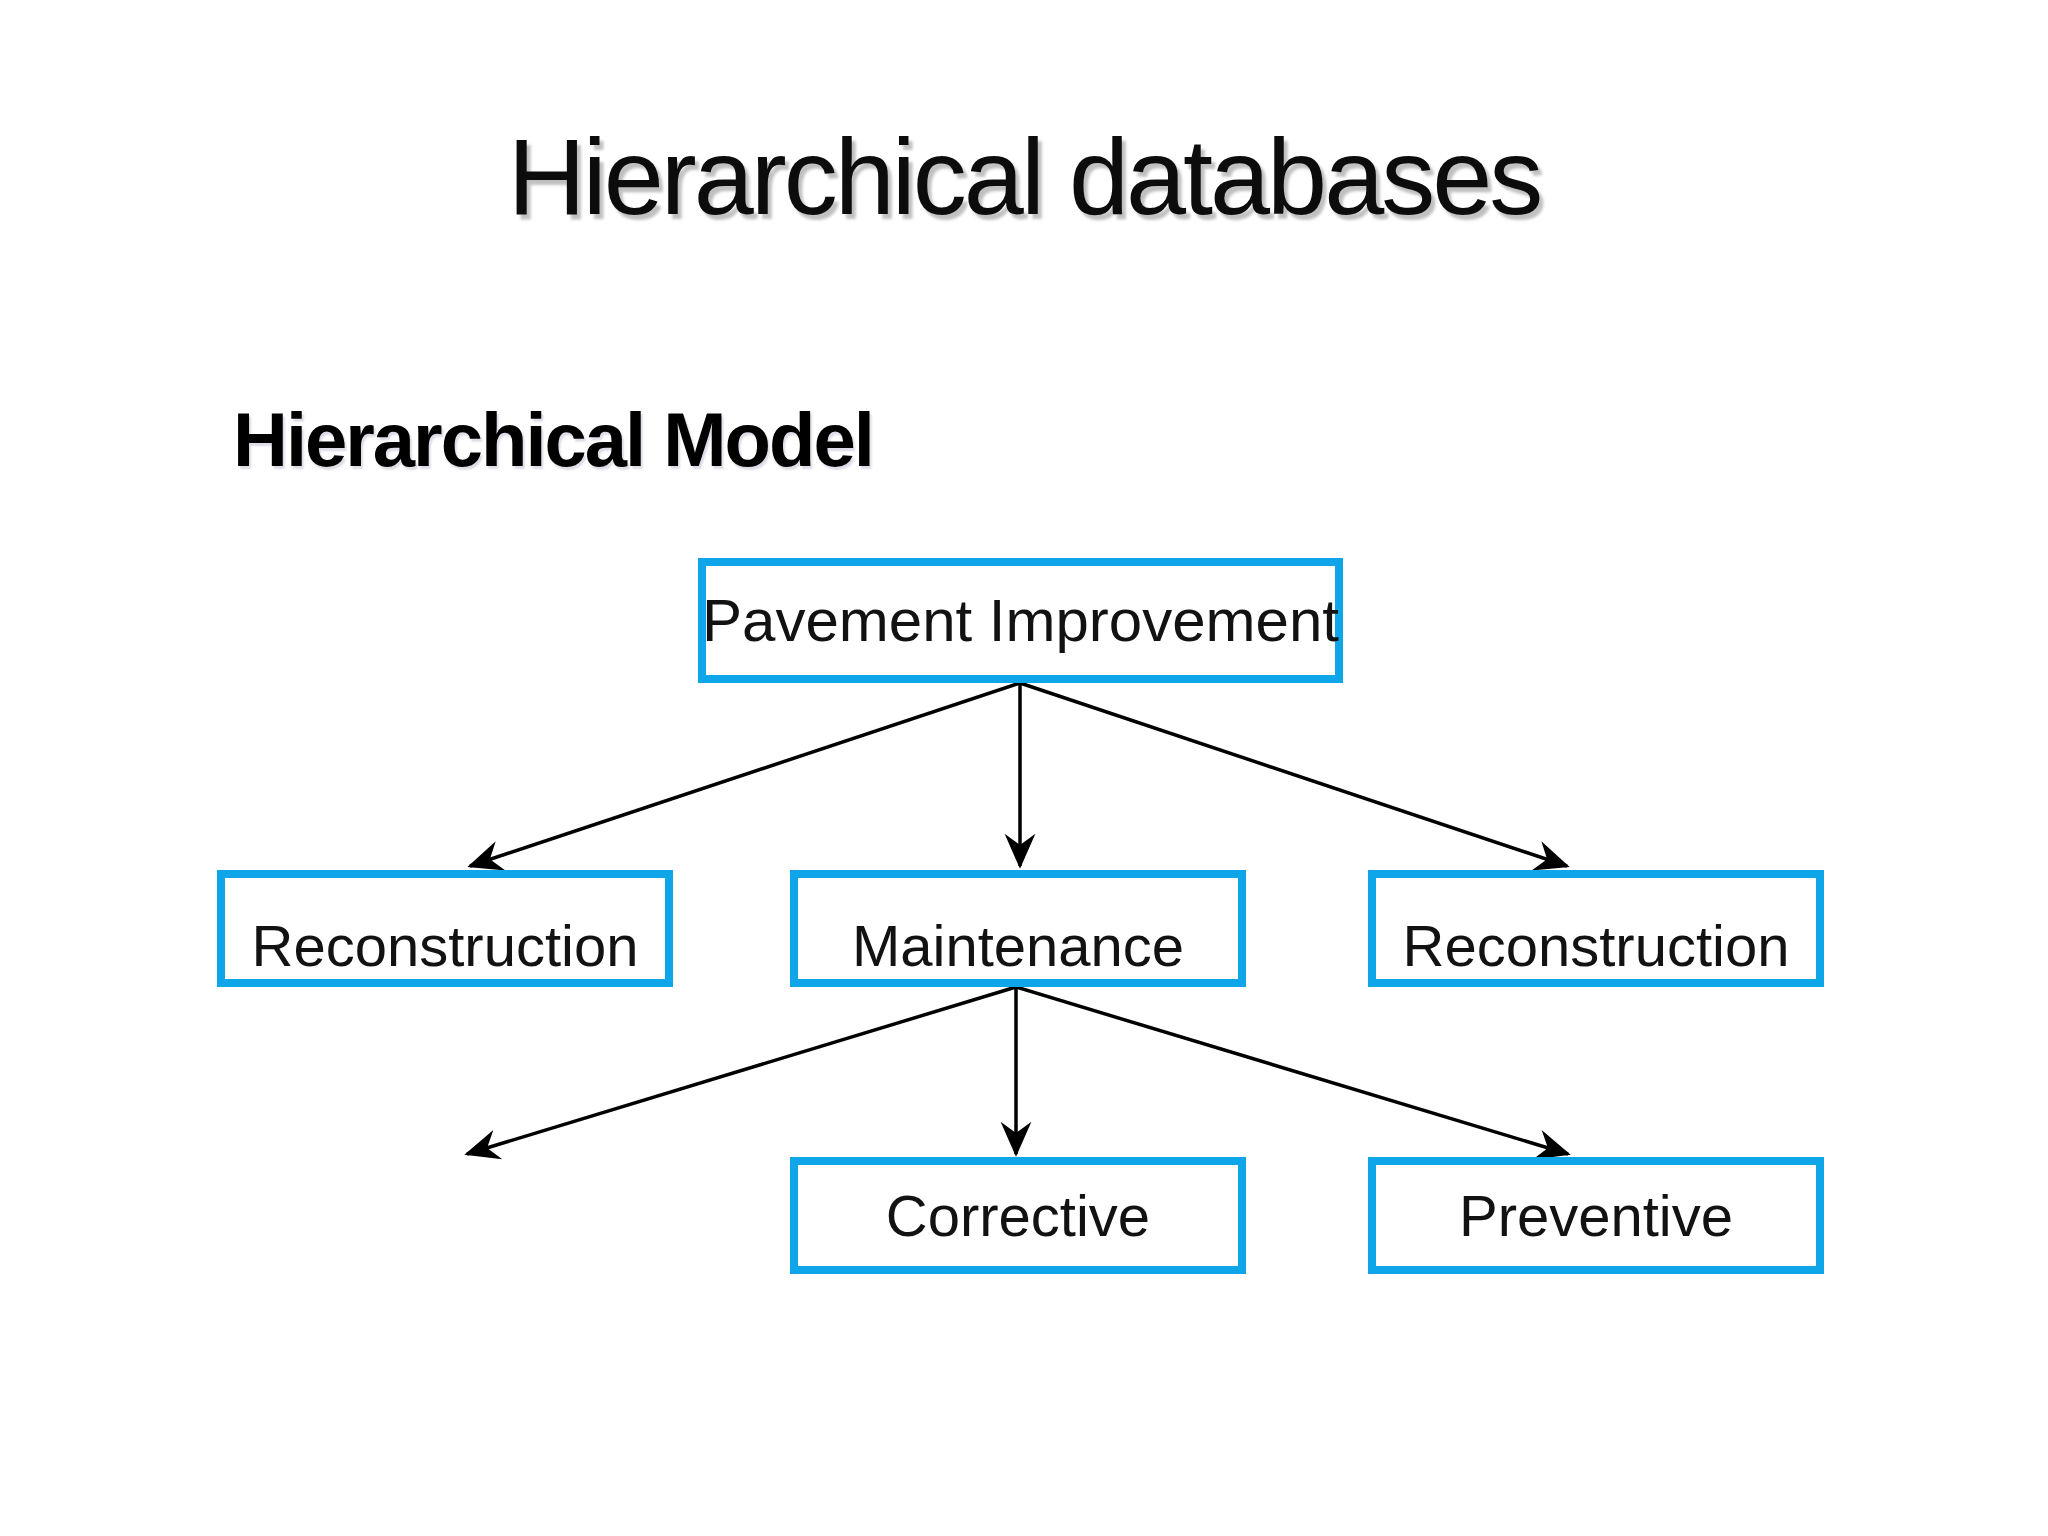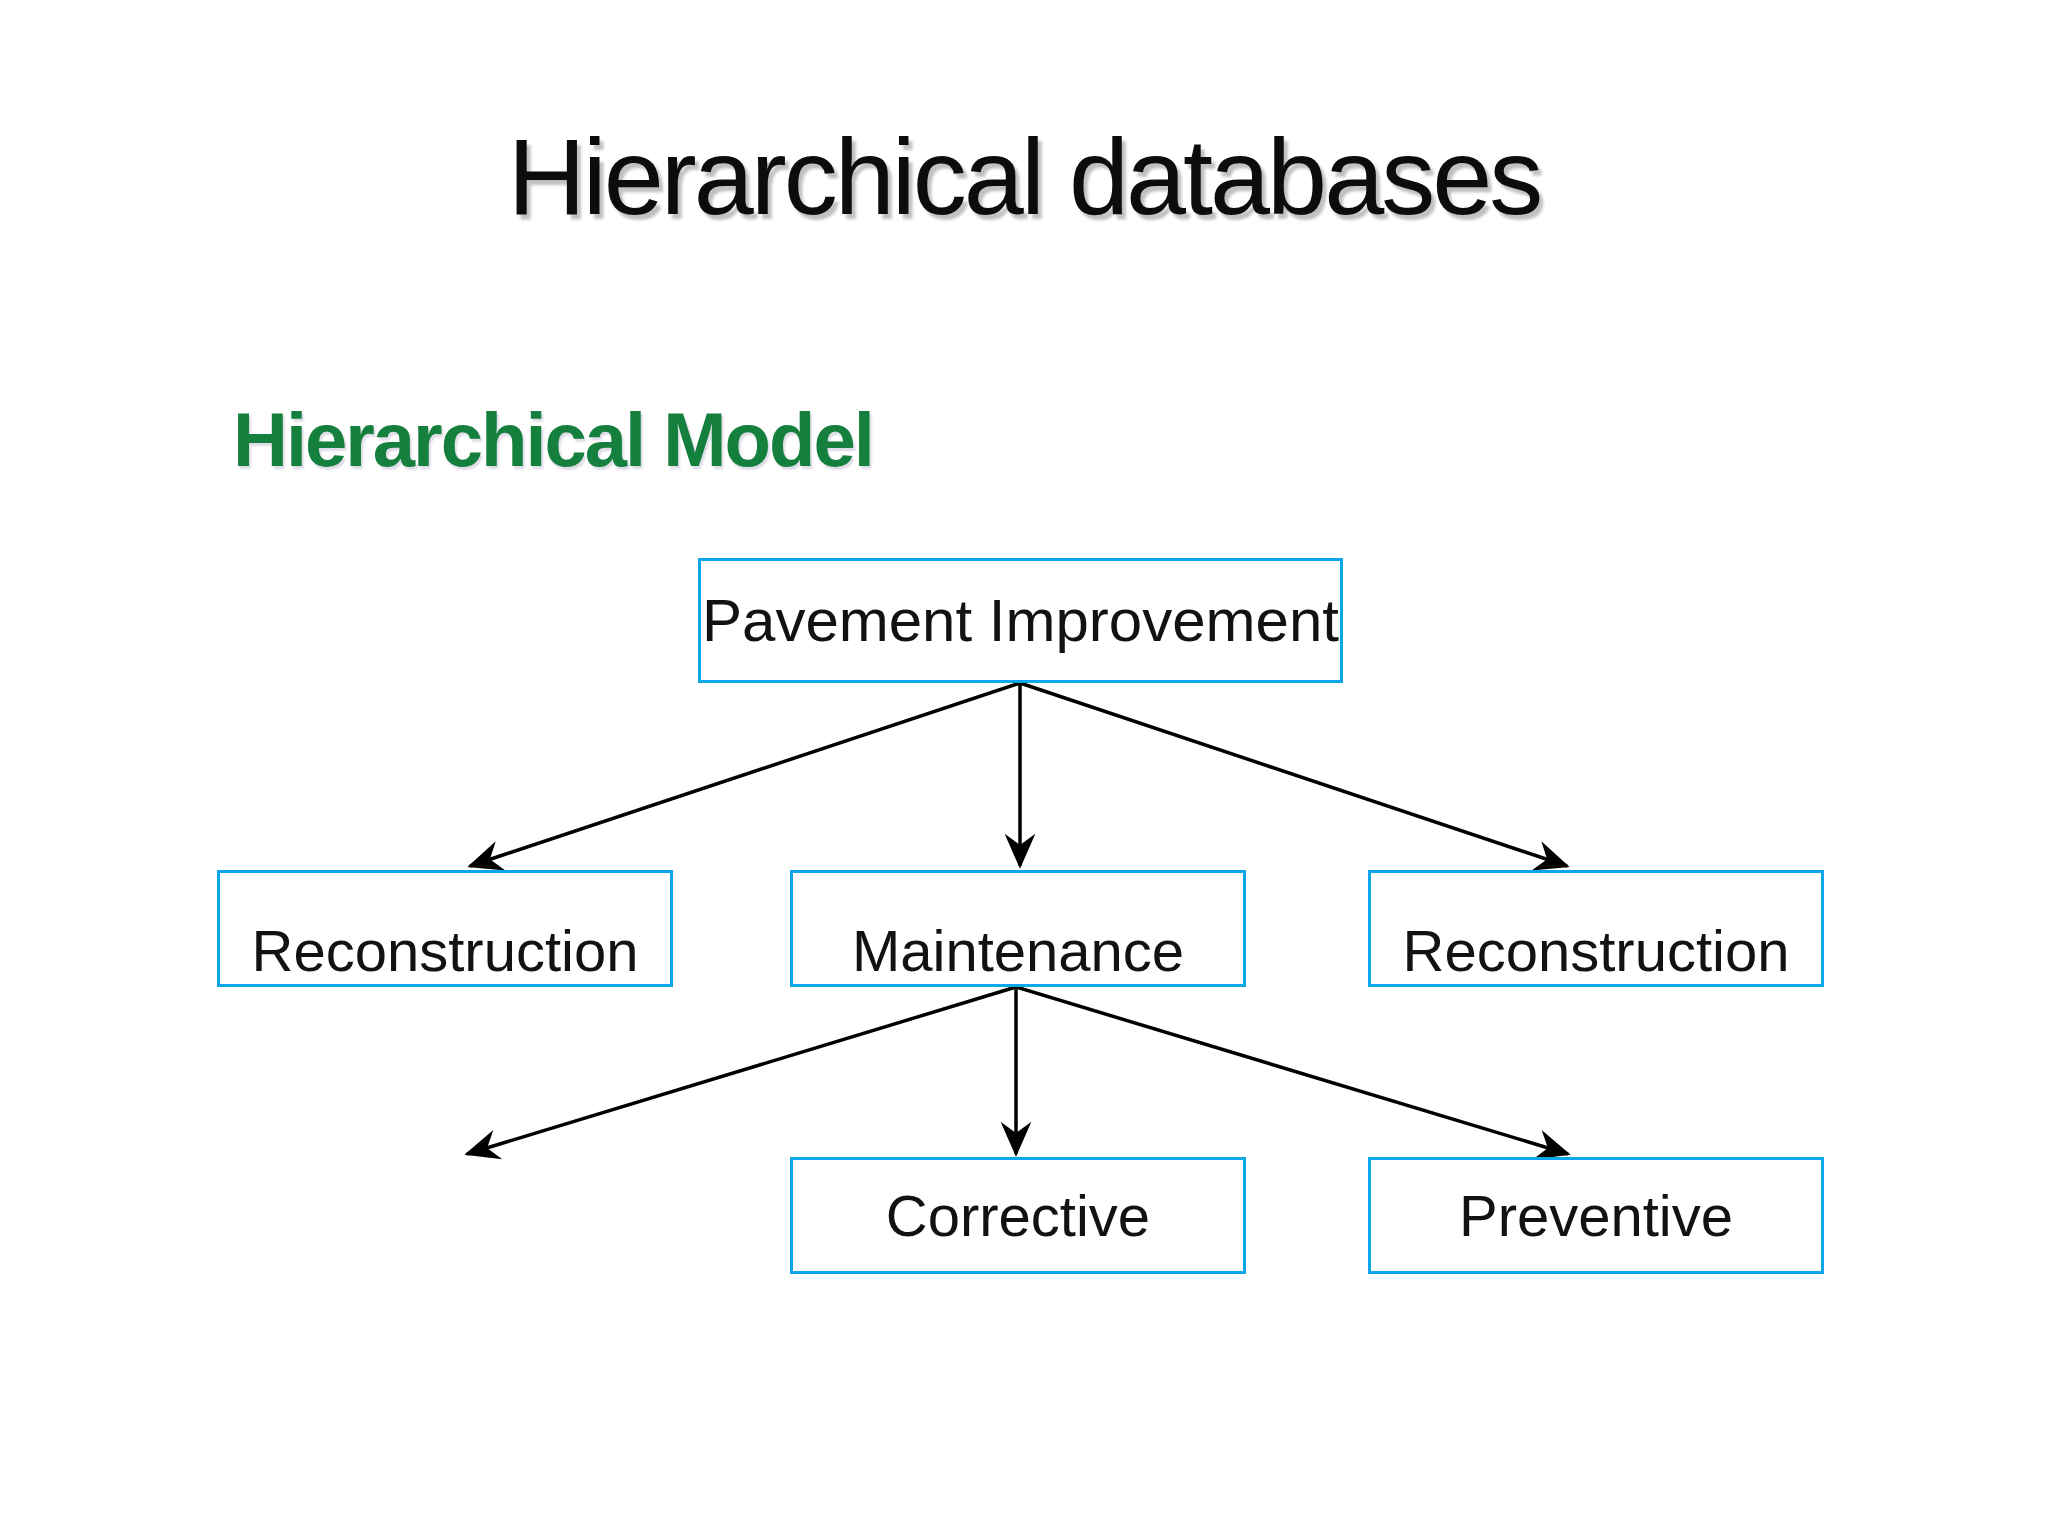--- a/index.html
+++ b/index.html
@@ -31,36 +31,36 @@
   }
   .section-title {
     position: absolute;
     top: 394px;
     left: 233px;
     margin: 0;
     font-size: 76px;
     font-weight: 700;
     letter-spacing: -2px;
     line-height: 1.2;
-    color: #15803d;
+    color: #000000;
     text-shadow: 2px 3px 2px rgba(120,115,160,0.25);
   }
   .edges-layer {
     position: absolute;
     left: 0;
     top: 0;
     width: 2048px;
     height: 1536px;
     z-index: 1;
   }
   .node {
     position: absolute;
     box-sizing: border-box;
     background: #ffffff;
-    border: 3px solid #0ea5e9;
+    border: 8px solid #0ea5e9;
     display: flex;
     align-items: center;
     justify-content: center;
     color: #121212;
     z-index: 2;
     white-space: nowrap;
   }
   .node-root {
     left: 698px;
     top: 558px;

